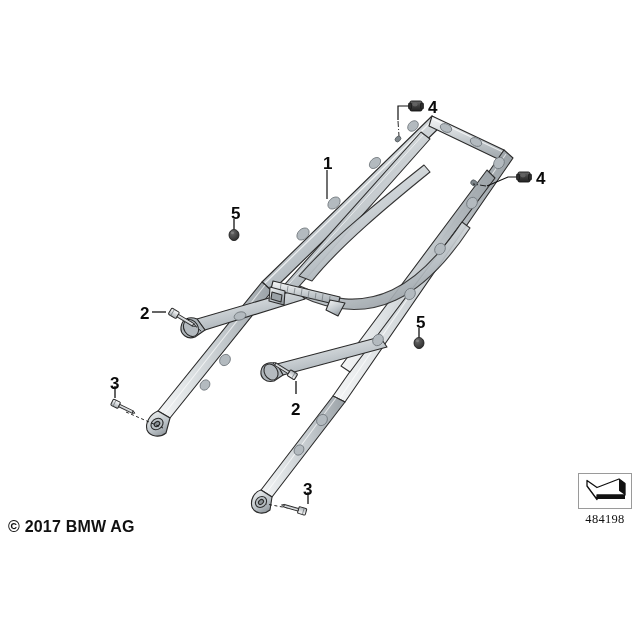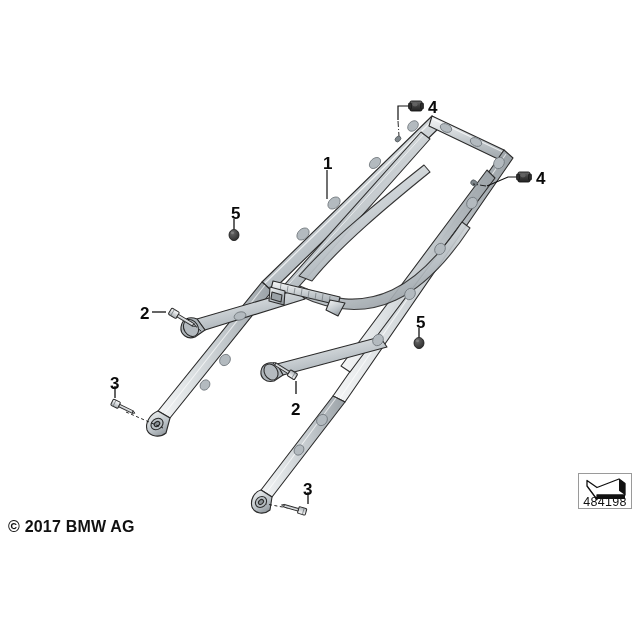--- a/index.html
+++ b/index.html
@@ -51,24 +51,24 @@
     width: 54px;
     height: 36px;
     border: 1px solid #9a9a9a;
     background: #ffffff;
     box-sizing: border-box;
   }
   #partnum-box svg { display: block; }
   #partnum-label {
     position: absolute;
     left: 578px;
-    top: 495px;
+    top: 512px;
     width: 54px;
     text-align: center;
-    font-family: Liberation Sans, sans-serif;
+    font-family: Liberation Serif, serif;
     font-size: 12.5px;
     color: #111111;
     letter-spacing: 0.3px;
   }
 </style>
 </head>
 <body>
 
 <div id="page">
 

